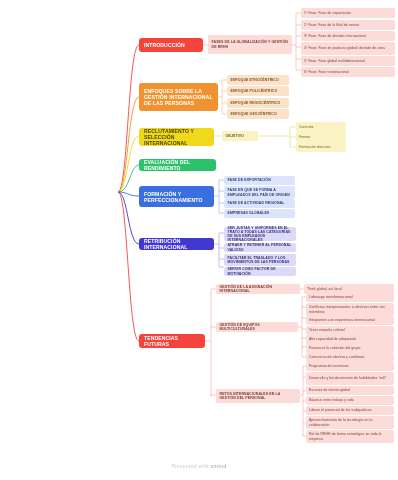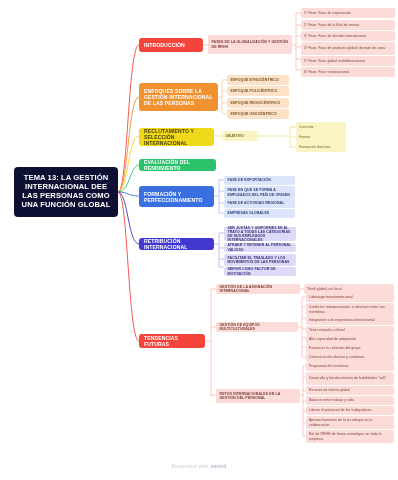--- a/index.html
+++ b/index.html
@@ -152,23 +152,20 @@
       <path d="M298 327 L302 327" stroke="#f9b0ab"></path>
       <path d="M302 297 L302 357" stroke="#f9b0ab"></path>
       <path d="M302 297 L306 297 M302 307 L306 307 M302 318 L306 318 M302 329 L306 329 M302 338 L306 338 M302 347 L306 347 M302 357 L306 357" stroke="#f9b0ab"></path>
 
       <path d="M300 395 L303 395" stroke="#f9b0ab"></path>
       <path d="M303 366 L303 436" stroke="#f9b0ab"></path>
       <path d="M303 366 L306 366 M303 377 L306 377 M303 391 L306 391 M303 401 L306 401 M303 411 L306 411 M303 423 L306 423 M303 436 L306 436" stroke="#f9b0ab"></path>
     </g>
   </svg>
 
-  <div class="node root" style="left:14px; top:167px; width:104px; height:50px;">
-    <span>TEMA 13: LA GESTIÓN INTERNACIONAL DEE LAS PERSONAS COMO UNA FUNCIÓN GLOBAL</span>
-  </div>
 
   <div class="node branch b-intro" style="left:139px; top:38px; width:64px; height:14px;">
     <span>INTRODUCCIÓN</span>
   </div>
   <div class="node sub s-red" style="left:208px; top:35px; width:84px; height:19px;">
     <span>FASES DE LA GLOBALIZACIÓN Y GESTIÓN DE RRHH</span>
   </div>
   <div class="node leaf l-red" style="left:301px; top:8px; width:94px; height:10px;">
     <span>1ª Fase: Fase de exportación</span>
   </div>

